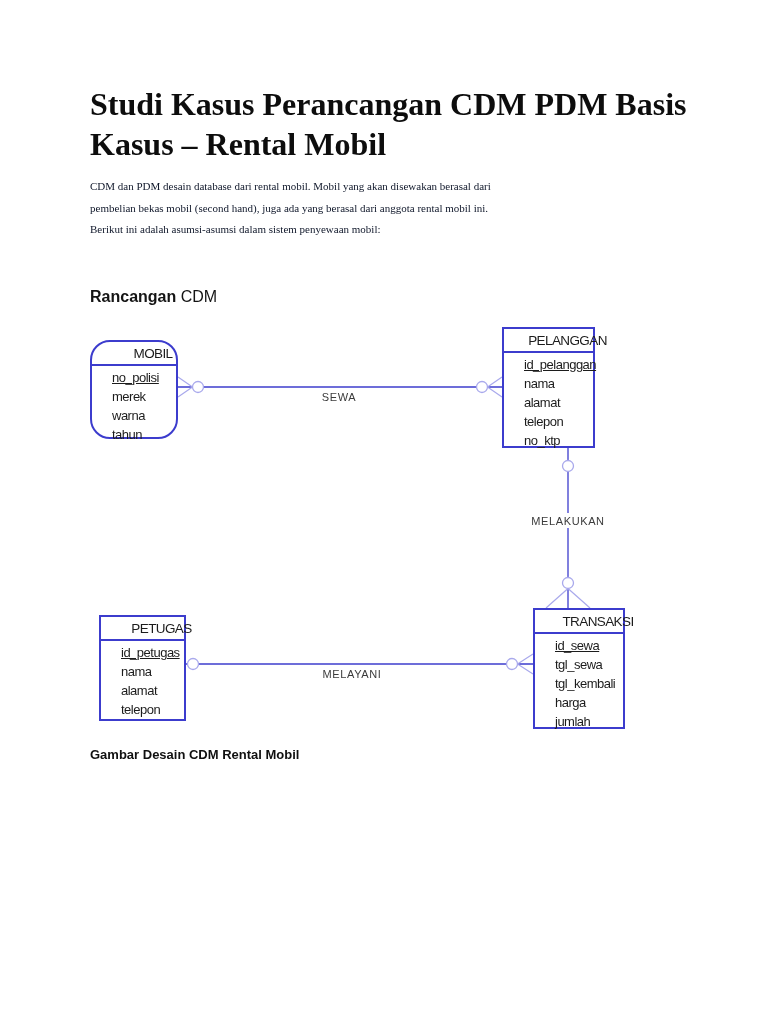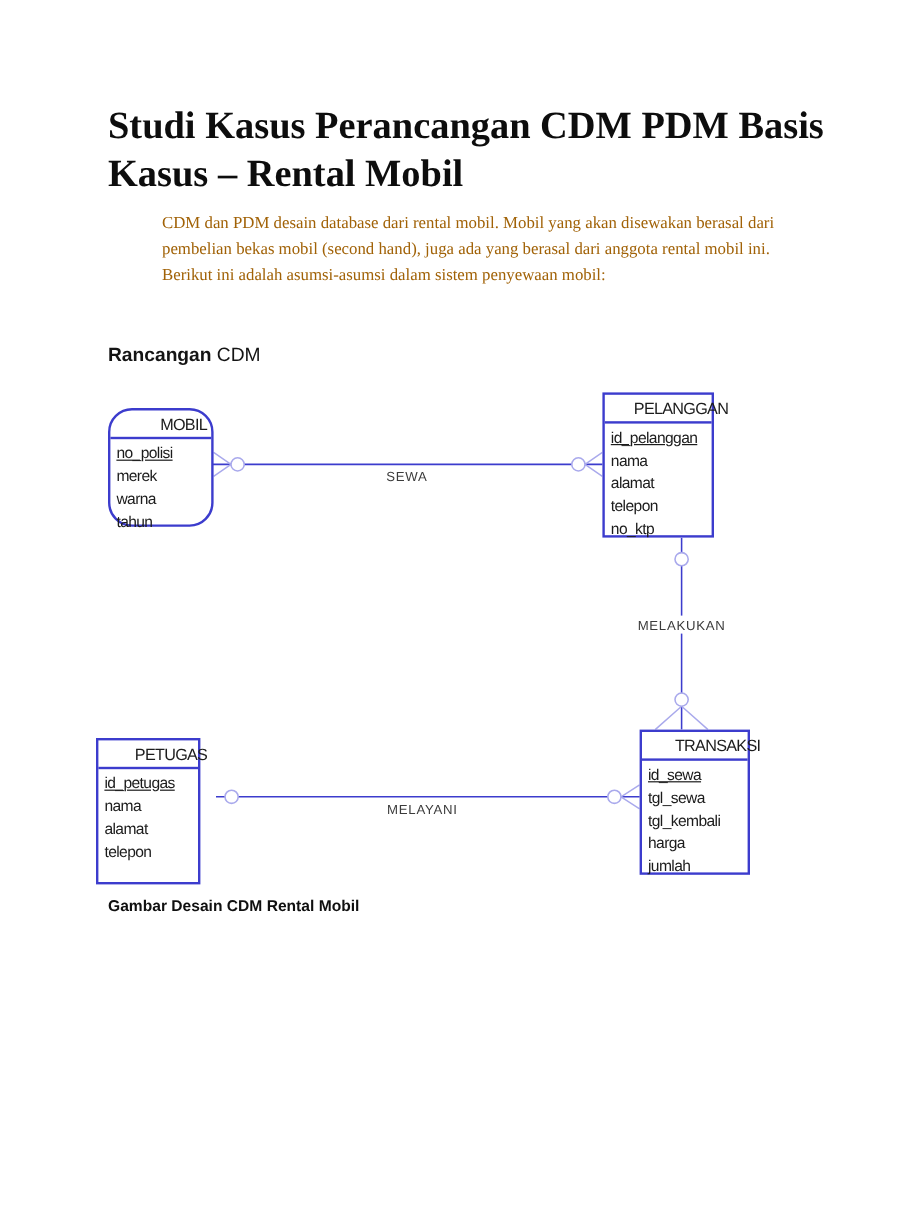--- a/index.html
+++ b/index.html
@@ -7,22 +7,22 @@
     position:relative; width:768px; height:1024px; background:#ffffff;
     overflow:hidden; font-family:"Liberation Sans", sans-serif;
   }
   .doc-title {
     position:absolute; left:90px; top:84px; width:615px;
     font-family:"Liberation Serif", serif; font-weight:700;
     font-size:32px; line-height:40px; color:#0d0d0d;
   }
   .intro {
     position:absolute; left:90px; top:176px; width:615px;
-    font-family:"Liberation Serif", serif; font-size:14px;
-    line-height:21.5px; color:#a16207; white-space:nowrap;margin-left:45px;
+    font-family:"Liberation Serif", serif; font-size:11px;
+    line-height:21.5px; color:#0f172a; white-space:nowrap;
   }
   .section-heading {
     position:absolute; left:90px; top:288px; font-size:16px; color:#141414;
   }
   .section-heading .b { font-weight:700; }
   .caption {
     position:absolute; left:90px; top:747px; font-size:13px;
     font-weight:700; color:#101010;
   }
   .connectors { position:absolute; left:0; top:0; }
@@ -32,29 +32,29 @@
   }
   .entity {
     position:absolute; box-sizing:border-box; background:#ffffff;
     border:2px solid #3c3ccd; color:#1c1c1c;
   }
   .entity-hdr {
     box-sizing:border-box; height:24px; border-bottom:2px solid #3c3ccd;
     display:flex; align-items:center; justify-content:center;
     font-size:13.5px; letter-spacing:-0.6px;padding-left:38px;
   }
-  .entity-attrs { padding:2px 5px 0 5px; }
+  .entity-attrs { padding:2px 5px 0 20px; }
   .entity-attr {
     font-size:13px; line-height:19px; letter-spacing:-0.5px;
     white-space:nowrap;
   }
   .entity-attr.pk { text-decoration:underline; }
   #entity-mobil     { left:90px;  top:340px; width:88px; height:99px;border-radius:20px; }
   #entity-pelanggan { left:502px; top:327px; width:93px; height:121px; }
-  #entity-petugas   { left:80px;  top:615px; width:87px; height:122px; }
+  #entity-petugas   { left:99px;  top:615px; width:87px; height:106px; }
   #entity-transaksi { left:533px; top:608px; width:92px; height:121px; }
 </style>
 </head>
 <body>
 
 <div class="page">
 
   <div class="doc-title">
     <div>Studi Kasus Perancangan CDM PDM Basis</div>
     <div>Kasus – Rental Mobil</div>

